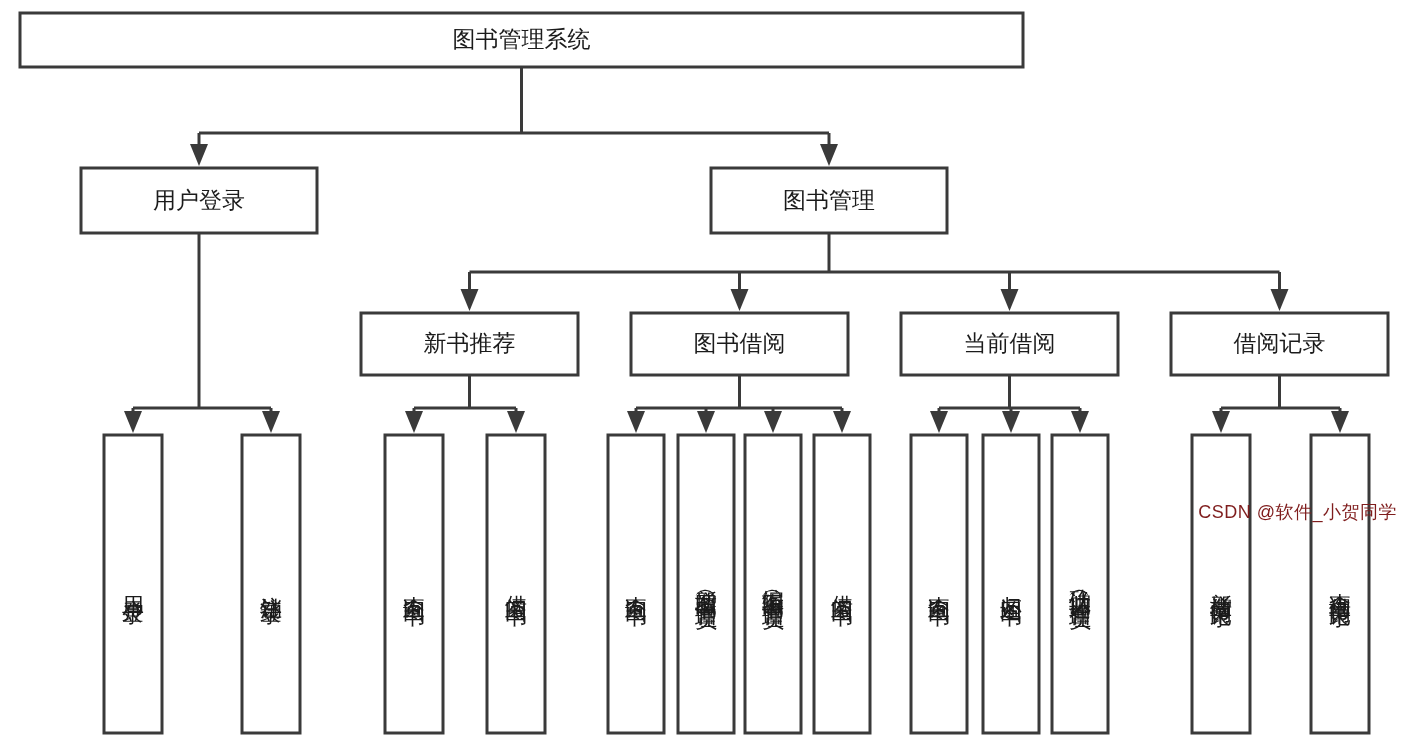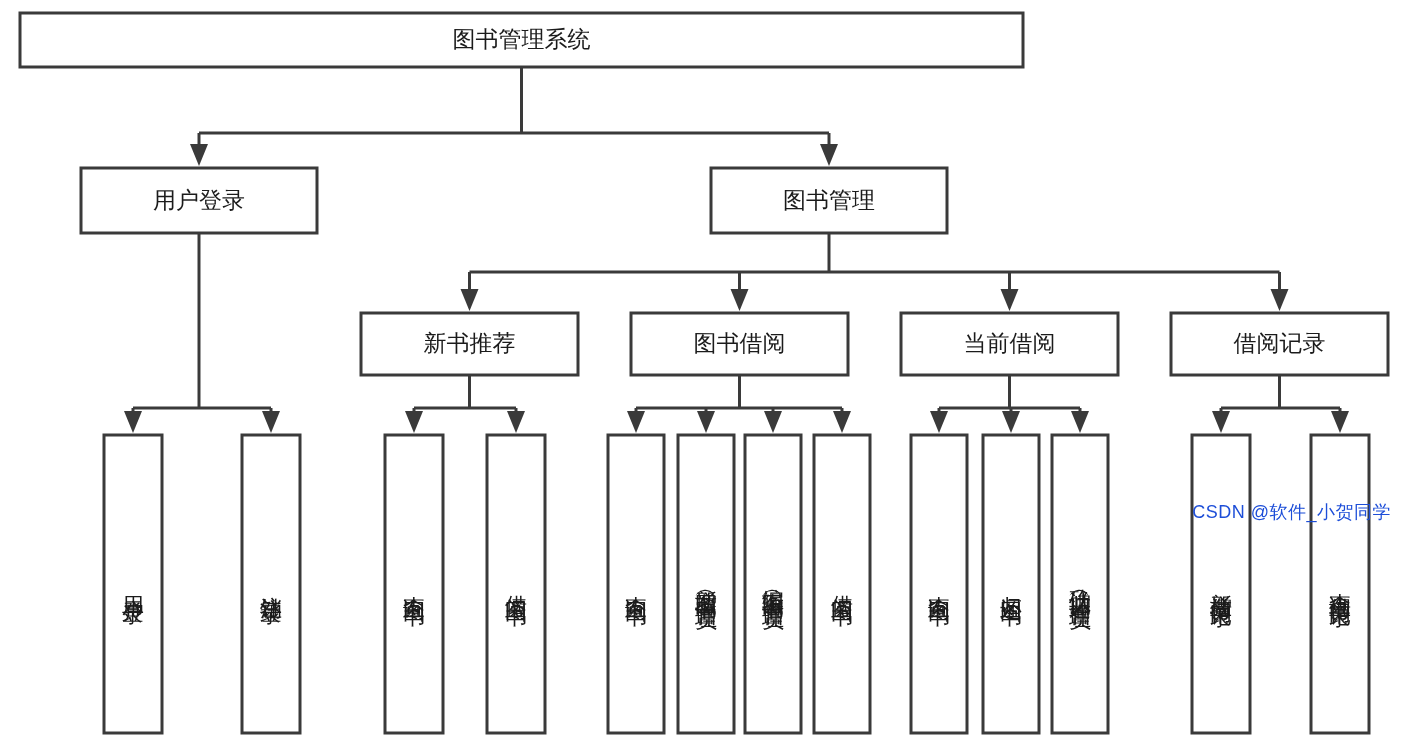--- a/index.html
+++ b/index.html
@@ -74,25 +74,25 @@
   }
   .leaf-cell {
     position: absolute;
     display: flex;
     align-items: center;
     justify-content: center;
     overflow: hidden;
   }
   .watermark {
     position: absolute;
-    right: 14px;
+    right: 8px;
     bottom: 6px;
     font-family: "Liberation Sans", "DejaVu Sans", sans-serif;
     font-size: 18px;
-    color: #1d4ed8;
+    color: #7f1d1d;
     letter-spacing: 0.5px;
     white-space: nowrap;
   }
 </style>
 </head>
 <body>
 
 <div id="diagram-root">
   <svg class="flow" viewBox="0 0 1405 747">
     <g id="links">

